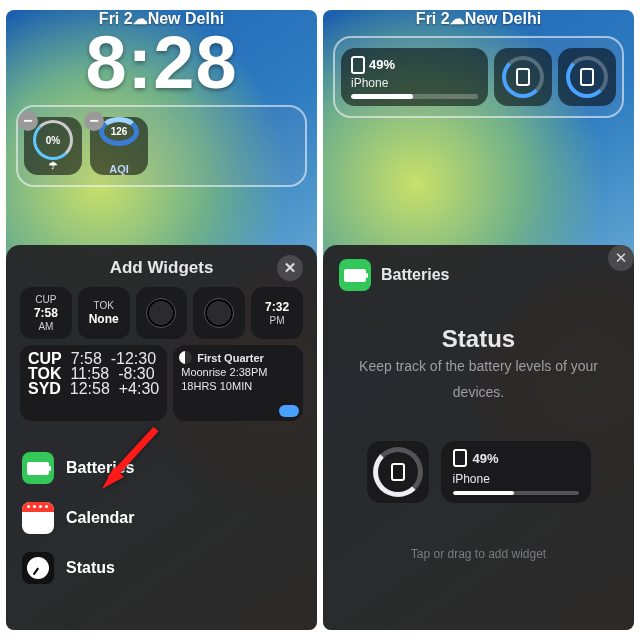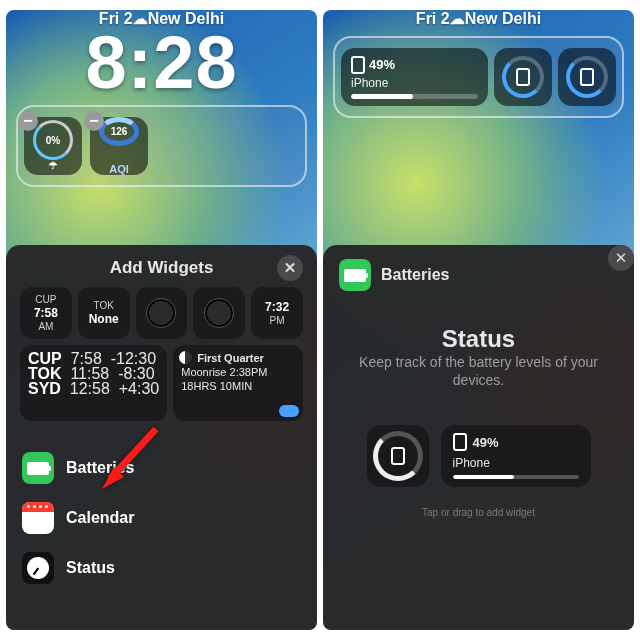--- a/index.html
+++ b/index.html
@@ -53,27 +53,27 @@
   .ico.cal>i{position:absolute;top:3px;left:5px;width:3px;height:3px;border-radius:50%;background:#fff;box-shadow:6px 0 #fff,12px 0 #fff,18px 0 #fff;}
   .ico.clk{background:#111;}
   .ico.clk>i{width:22px;height:22px;border-radius:50%;background:#fff;position:relative;}
   .ico.clk>i:after{content:"";position:absolute;left:50%;top:50%;width:1.5px;height:8px;background:#000;transform-origin:top;transform:translate(-50%,0) rotate(35deg);}
   .arrow{position:absolute;width:72px;height:72px;pointer-events:none;}
   .arrow svg{filter:drop-shadow(0 0 2px rgba(0,0,0,.6));}
   
   .sheet2{position:absolute;left:0;right:0;bottom:0;top:235px;background:rgba(38,38,40,.97);border-radius:14px 14px 0 0;padding:14px 16px 6px 16px;box-sizing:border-box;color:#e7e7e9;}
   .sh2-top{display:flex;align-items:center;gap:10px;margin-bottom:34px;}
   .sh2-title{text-align:center;font-size:24px;font-weight:700;}
-  .sh2-sub{text-align:center;font-size:14px;color:#9d9da2;line-height:18px;padding:0 18px;margin-bottom:36px;}
+  .sh2-sub{text-align:center;font-size:14px;color:#9d9da2;line-height:26px;padding:0 18px;margin-bottom:36px;}
   .previews{display:flex;justify-content:center;align-items:center;gap:12px;}
   .pv-sq{width:62px;height:62px;border-radius:14px;background:#1a1a1c;display:flex;align-items:center;justify-content:center;}
   .pv-sq .ringc{width:40px;height:40px;border:5px solid #eee;border-top-color:#555;border-right-color:#555;border-radius:50%;display:flex;align-items:center;justify-content:center;}
   .pv-wide{width:150px;height:62px;border-radius:14px;background:#1a1a1c;padding:8px 12px;box-sizing:border-box;display:flex;flex-direction:column;justify-content:center;gap:5px;}
   .pv-wide .row1{display:flex;align-items:center;gap:6px;font-size:13px;font-weight:600;}
-  .hint{text-align:center;font-size:10px;color:#7a7a7f;margin-top:20px;}
+  .hint{text-align:center;font-size:12px;color:#7a7a7f;margin-top:44px;}
 </style>
 </head>
 <body>
 
 <div class="frame">
 
   <div class="phone">
     <div class="topline">
       <span>Fri 2</span>
       <span class="clouds">☁︎</span>

